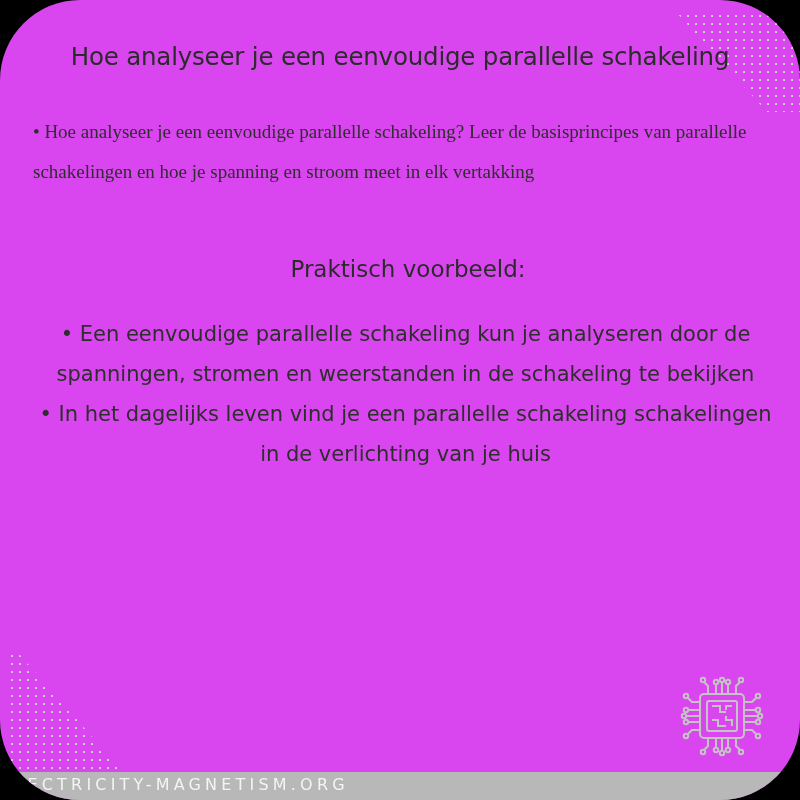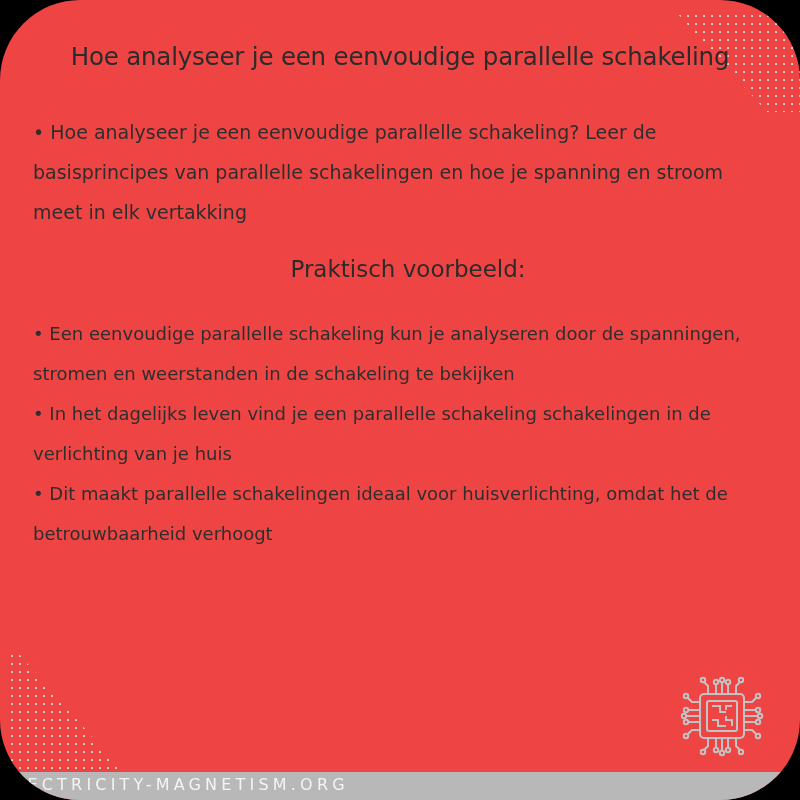--- a/index.html
+++ b/index.html
@@ -2,50 +2,50 @@
 <html><head>
   <meta charset="utf-8">
   <style>
     html, body { margin: 0; padding: 0; }
     body {
       width: 800px; height: 800px; background: #000000; overflow: hidden;
       font-family: "DejaVu Sans", "Liberation Sans", sans-serif;
     }
     .card {
       position: absolute; left: 0; top: 0; width: 800px; height: 800px;
-      background: #ef4444; border-radius: 80px; overflow: hidden;
+      background: #d946ef; border-radius: 80px; overflow: hidden;
     }
     .dots-tr {
       position: absolute; left: 676px; top: 12px; width: 130px; height: 100px;
       background-image: radial-gradient(circle, #cfcfcf 1.1px, transparent 1.4px);
       background-size: 8px 8px;
       clip-path: polygon(0 0, 100% 0, 100% 100%, 70% 100%);
     }
     .dots-bl {
       position: absolute; left: 8px; top: 652px; width: 115px; height: 120px;
       background-image: radial-gradient(circle, #cfcfcf 1.1px, transparent 1.4px);
       background-size: 8px 8px;
       clip-path: polygon(0 0, 8% 0, 100% 100%, 0 100%);
     }
     .title {
       position: absolute; left: 0; width: 800px; top: 42px; text-align: center;
       font-size: 24.5px; color: #2b2b2b; letter-spacing: -0.2px;
       font-family: "DejaVu Sans", sans-serif;
     }
     .intro {
       position: absolute; left: 33px; top: 112px; width: 740px;
-      font-size: 19px; line-height: 40px; color: #2e2e2e;
+      font-size: 19px; line-height: 40px; color: #2e2e2e; font-family: Liberation Serif, serif;
     }
     .subhead {
       position: absolute; left: 8px; width: 800px; top: 256px; text-align: center;
       font-size: 23px; color: #2b2b2b;
     }
     .bullets {
       position: absolute; left: 33px; top: 314px; width: 745px;
-      font-size: 18px; line-height: 40px; color: #2e2e2e;
+      font-size: 21px; line-height: 40px; color: #2e2e2e; text-align: center;
     }
     .bullets p, .intro p { margin: 0; }
     .chip {
       position: absolute; left: 676px; top: 674px; width: 92px; height: 86px;
     }
     .footer {
       position: absolute; left: 0; top: 772px; width: 800px; height: 28px;
       background: #b8b8b8;
     }
     .footer-text {
@@ -65,21 +65,20 @@
 
   <div class="intro">
     <p>• Hoe analyseer je een eenvoudige parallelle schakeling? Leer de basisprincipes van parallelle schakelingen en hoe je spanning en stroom meet in elk vertakking</p>
   </div>
 
   <div class="subhead">Praktisch voorbeeld:</div>
 
   <div class="bullets">
     <p>• Een eenvoudige parallelle schakeling kun je analyseren door de spanningen, stromen en weerstanden in de schakeling te bekijken</p>
     <p>• In het dagelijks leven vind je een parallelle schakeling schakelingen in de verlichting van je huis</p>
-    <p>• Dit maakt parallelle schakelingen ideaal voor huisverlichting, omdat het de betrouwbaarheid verhoogt</p>
   </div>
 
   <svg class="chip" viewBox="0 0 92 86" fill="none" stroke="#c4c4c4" stroke-width="2">
     <rect x="24" y="20" width="44" height="44" rx="4"></rect>
     <rect x="31" y="27" width="30" height="30" rx="2"></rect>
     <path d="M36 32 h8 v6 h6 M56 32 h-6 v4 M36 46 h6 v6 h8 M56 52 v-6 h-6 v-4"></path>
     <path d="M32 20 v-8 l-4 -4 M40 20 v-10 M46 20 v-12 M52 20 v-10 M60 20 v-8 l4 -4"></path>
     <circle cx="27" cy="6" r="2.2"></circle>
       <circle cx="40" cy="8" r="2.2"></circle>
       <circle cx="46" cy="6" r="2.2"></circle>

